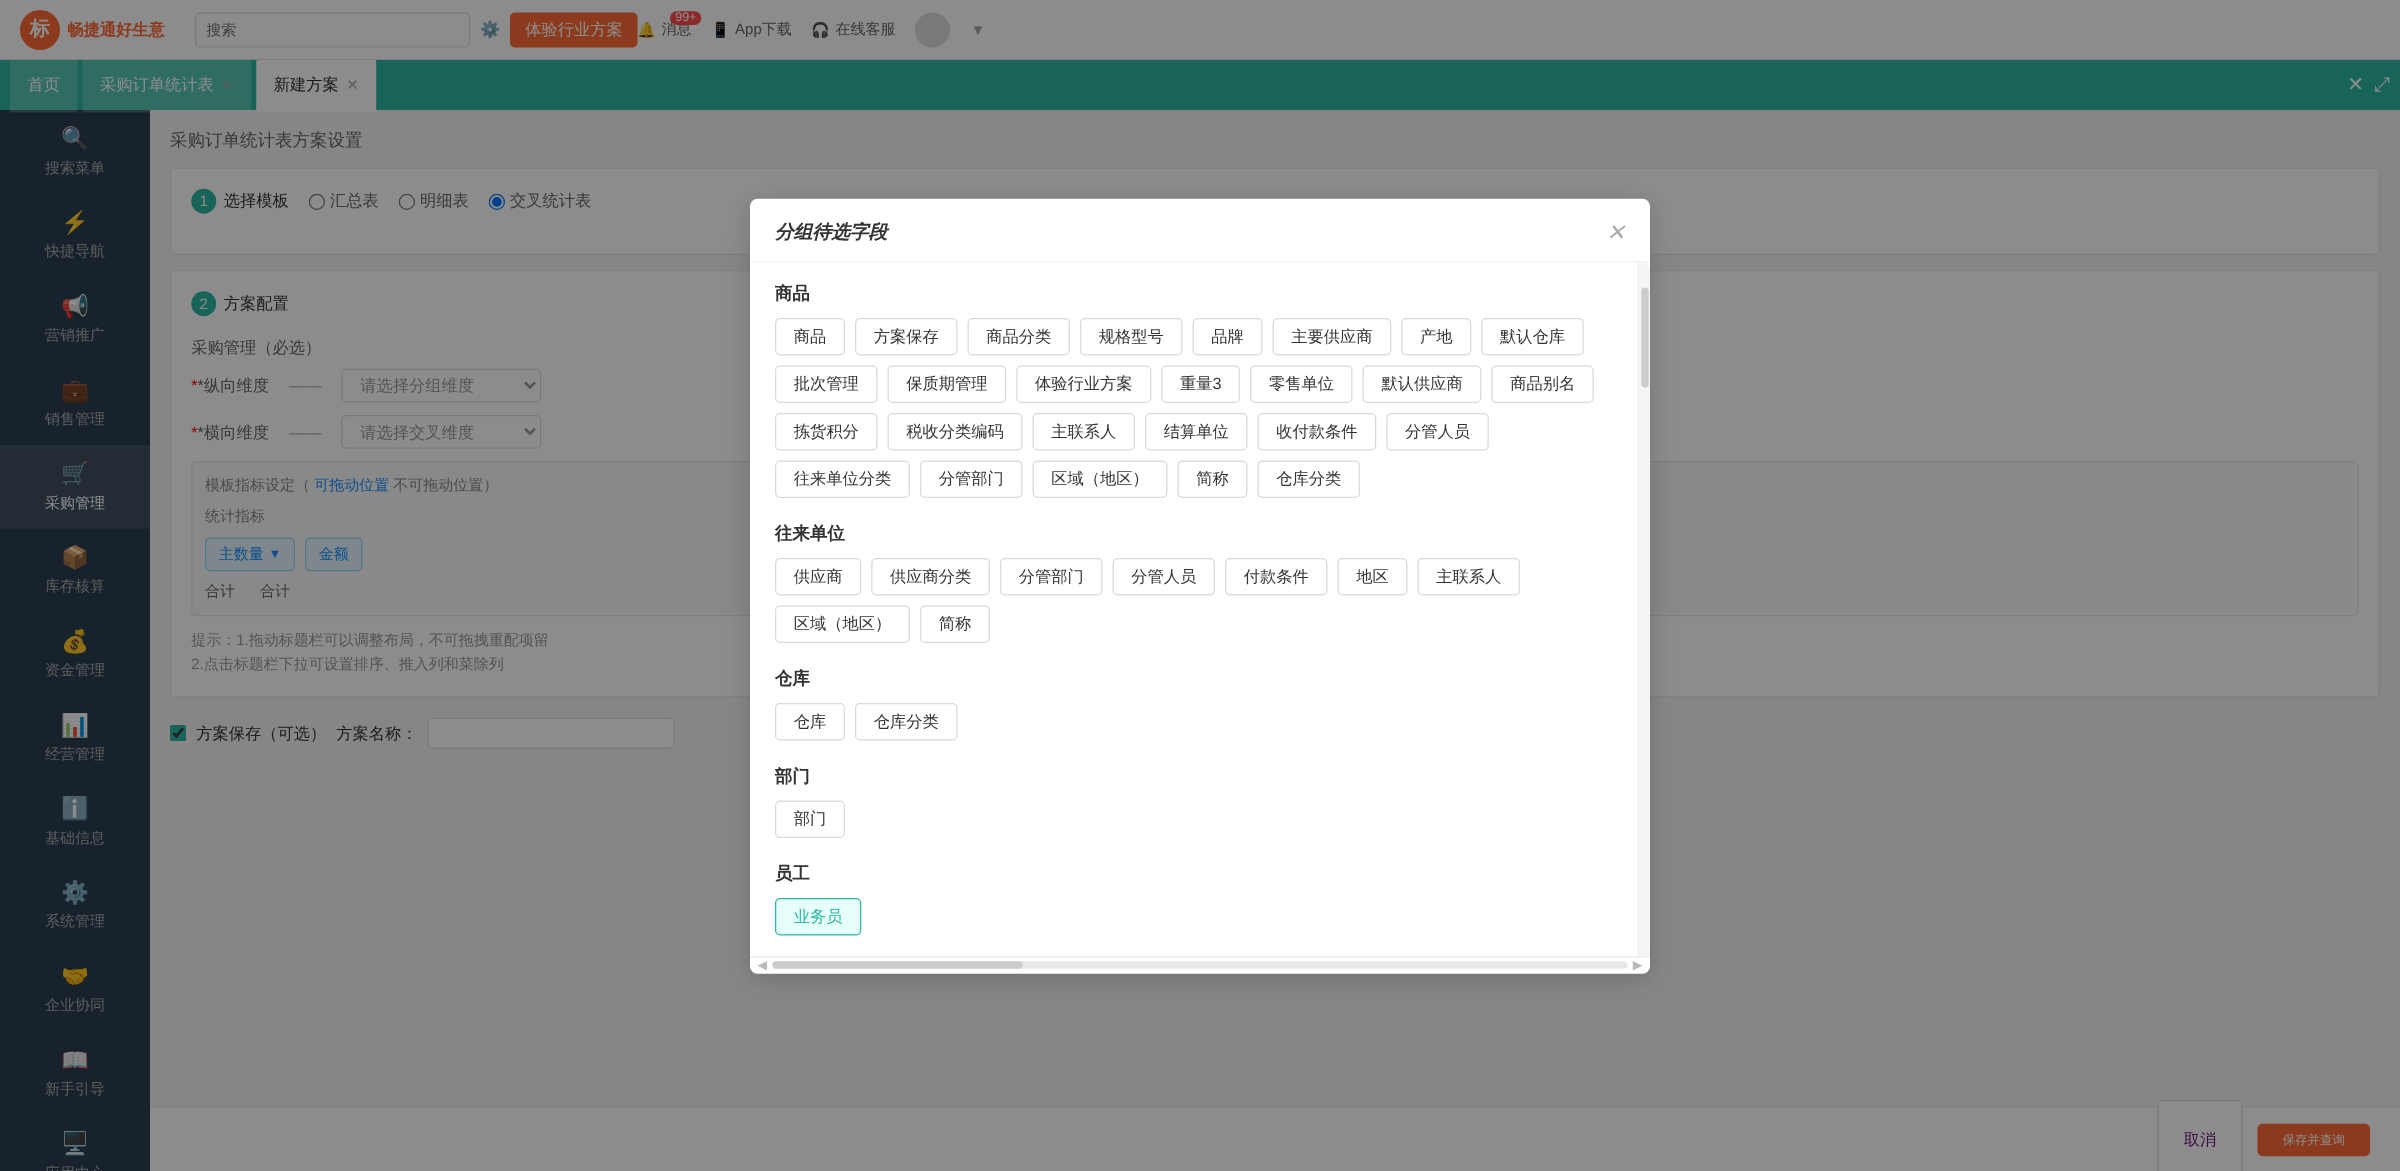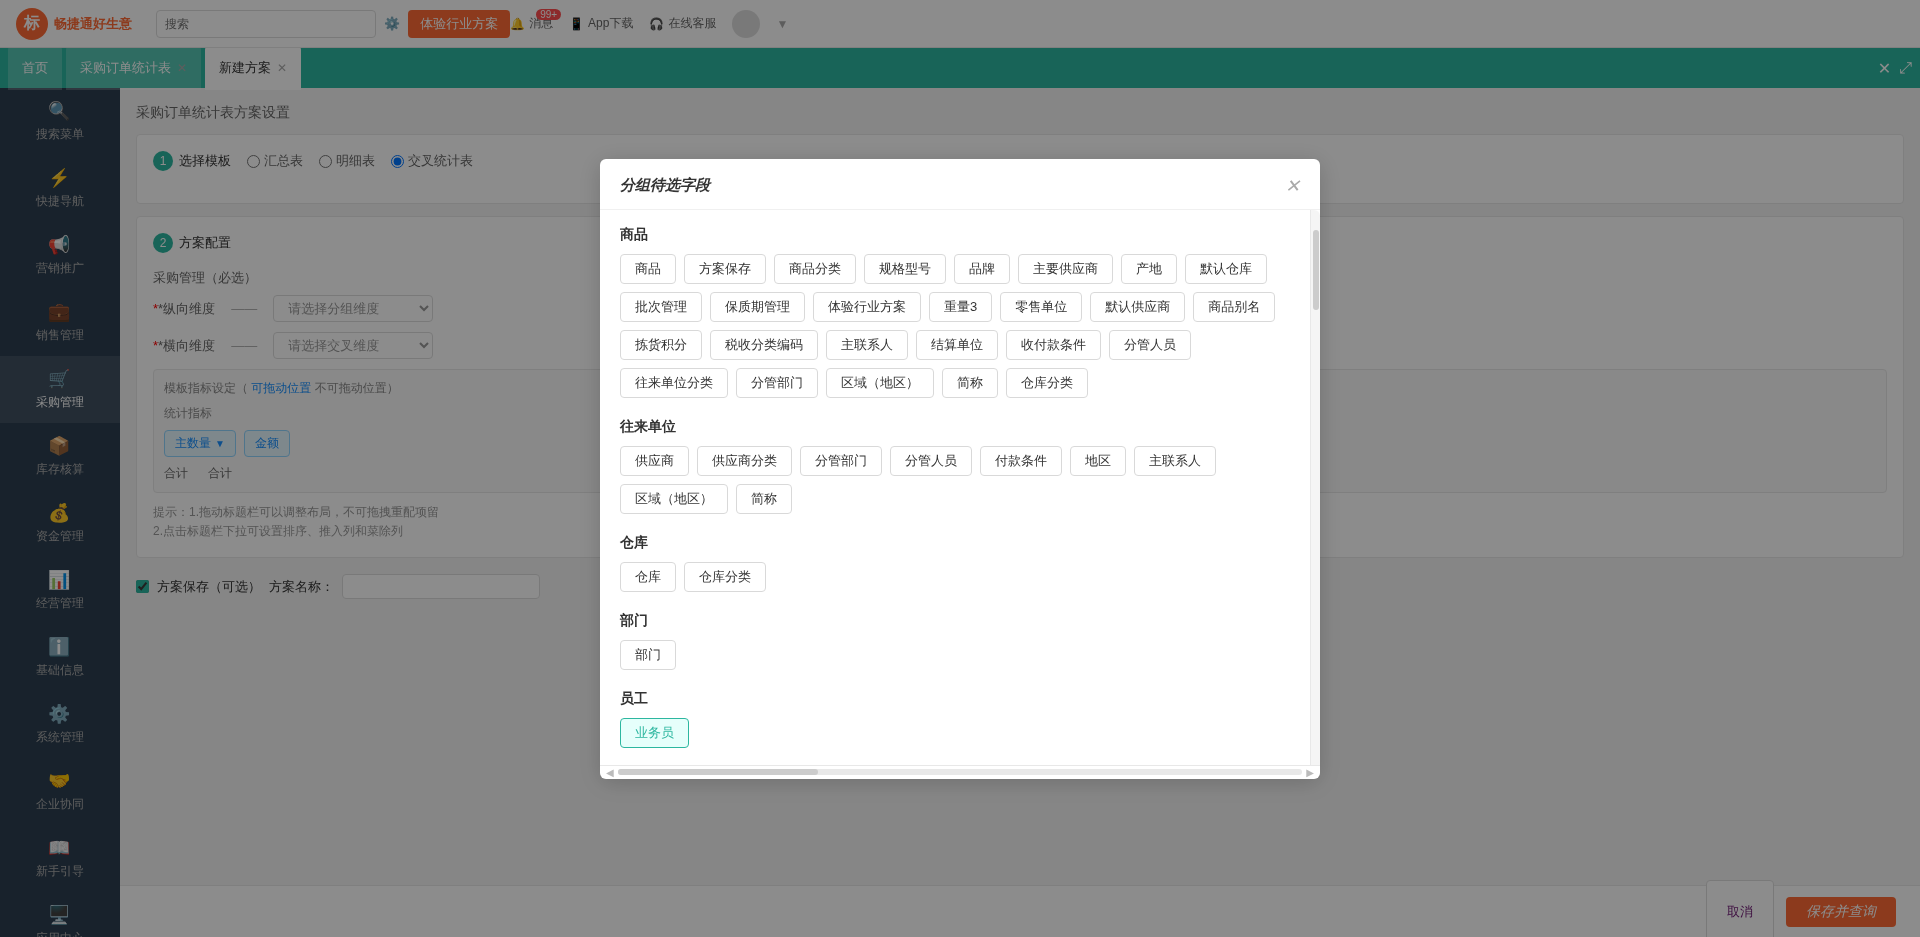--- a/index.html
+++ b/index.html
@@ -158,21 +158,21 @@
       padding: 0 24px;
       gap: 12px;
       z-index: 97;
     }
     .cancel-btn {
       background: #fff; border: 1px solid #ddd; border-radius: 4px;
       padding: 22px 20px; font-size: 13px; cursor: pointer; color: #701a75;
     }
     .save-btn {
       background: #ff6b35; border: none; border-radius: 4px;
-      padding: 6px 20px; font-size: 14px; cursor: pointer; color: #fff; font-style: italic;
+      padding: 6px 20px; font-size: 10px; cursor: pointer; color: #fff;
     }
 
     
     .modal-overlay {
       position: fixed; top: 0; left: 0; right: 0; bottom: 0;
       background: rgba(0,0,0,0.45);
       z-index: 200;
       display: flex; align-items: center; justify-content: center;
     }
     .modal {

